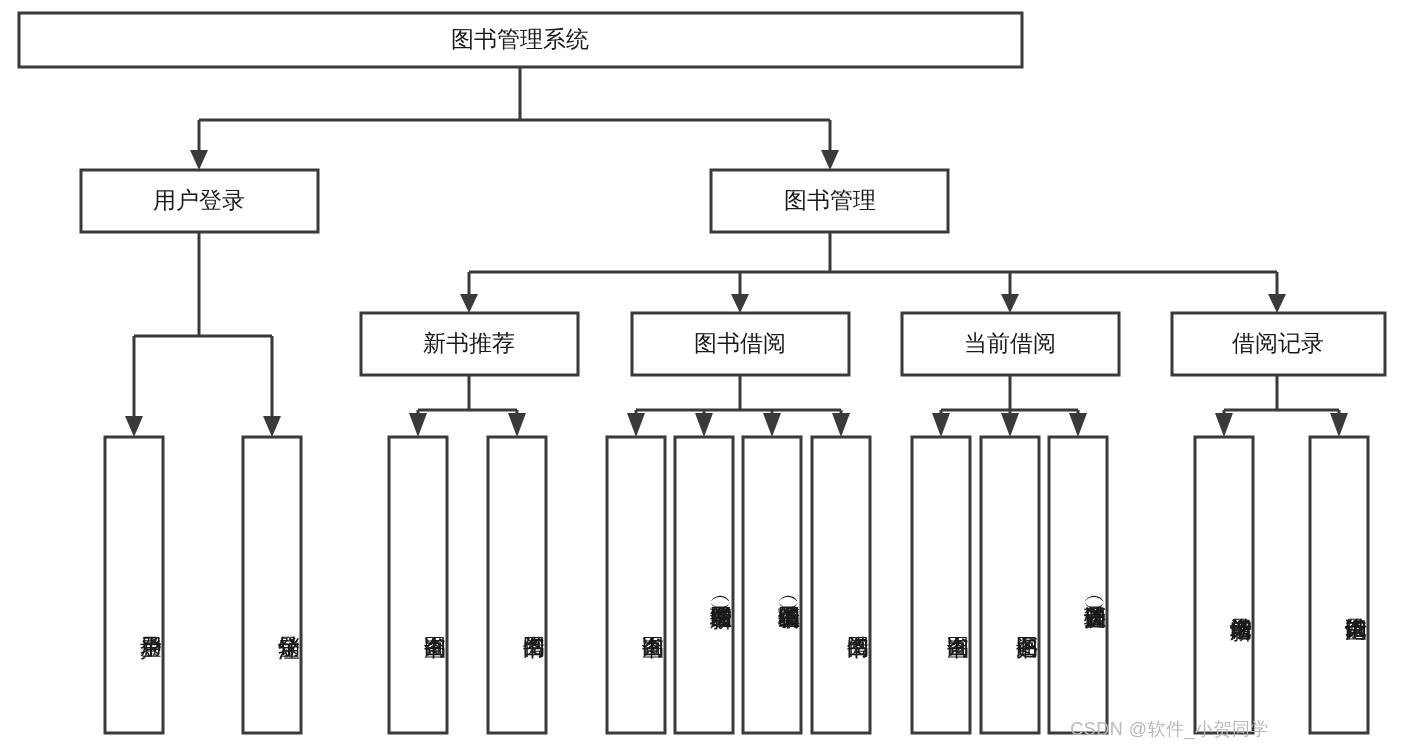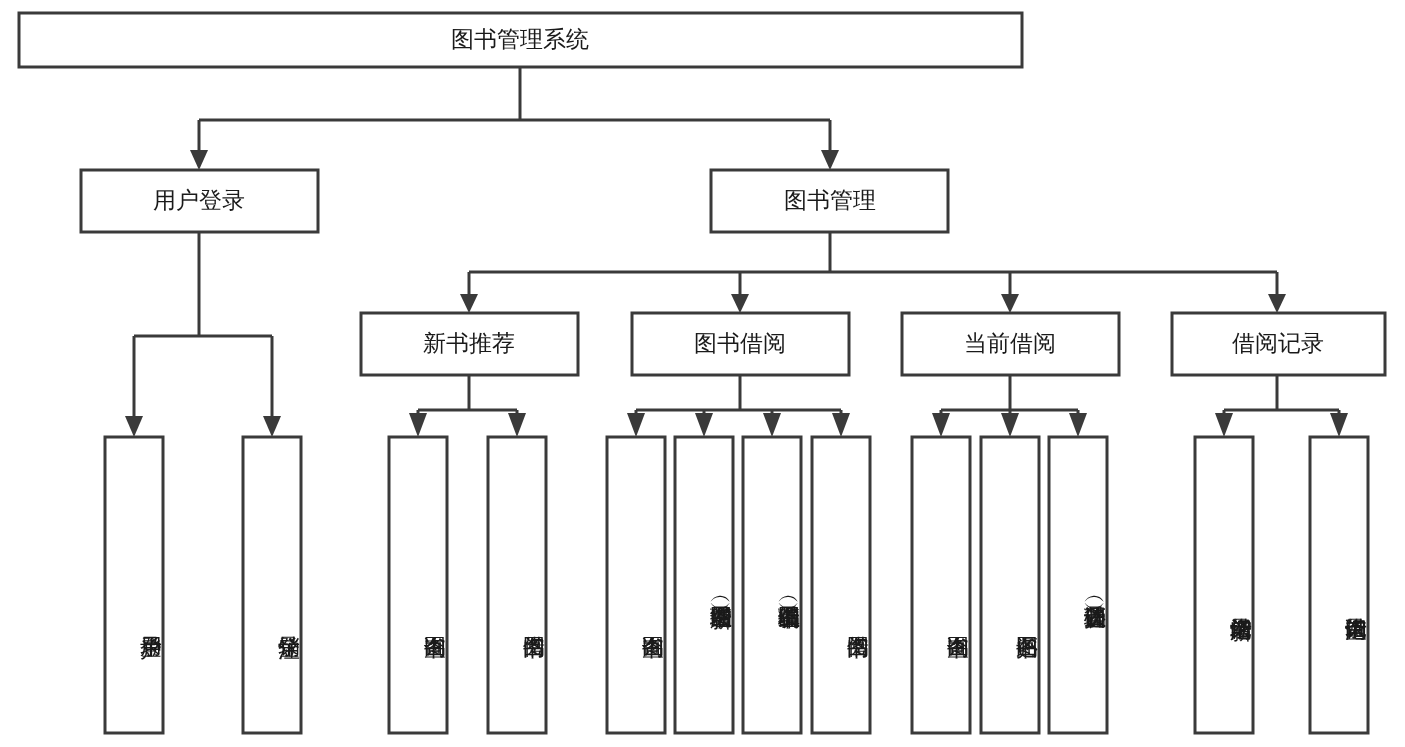--- a/index.html
+++ b/index.html
@@ -211,13 +211,14 @@
   <div class="leaf-label" style="left:743px; top:437px; width:58px; height:296px; padding-top:8px; box-sizing:border-box;">编辑图书（管理员）</div>
   <div class="leaf-label" style="left:812px; top:437px; width:58px; height:296px; padding-top:68px; box-sizing:border-box;">借阅图书</div>
 
   <div class="leaf-label" style="left:912px; top:437px; width:58px; height:296px; padding-top:68px; box-sizing:border-box;">查询图书</div>
   <div class="leaf-label" style="left:981px; top:437px; width:58px; height:296px; padding-top:68px; box-sizing:border-box;">归还图书</div>
   <div class="leaf-label" style="left:1049px; top:437px; width:58px; height:296px; padding-top:8px; box-sizing:border-box;">确认归还（管理员）</div>
 
   <div class="leaf-label" style="left:1195px; top:437px; width:58px; height:296px; padding-top:32px; box-sizing:border-box;">新增借阅记录</div>
   <div class="leaf-label" style="left:1310px; top:437px; width:58px; height:296px; padding-top:32px; box-sizing:border-box;">查询借阅记录</div>
 
+  <div class="watermark">CSDN @软件_小贺同学</div>
 </div>
 
 </body></html>

